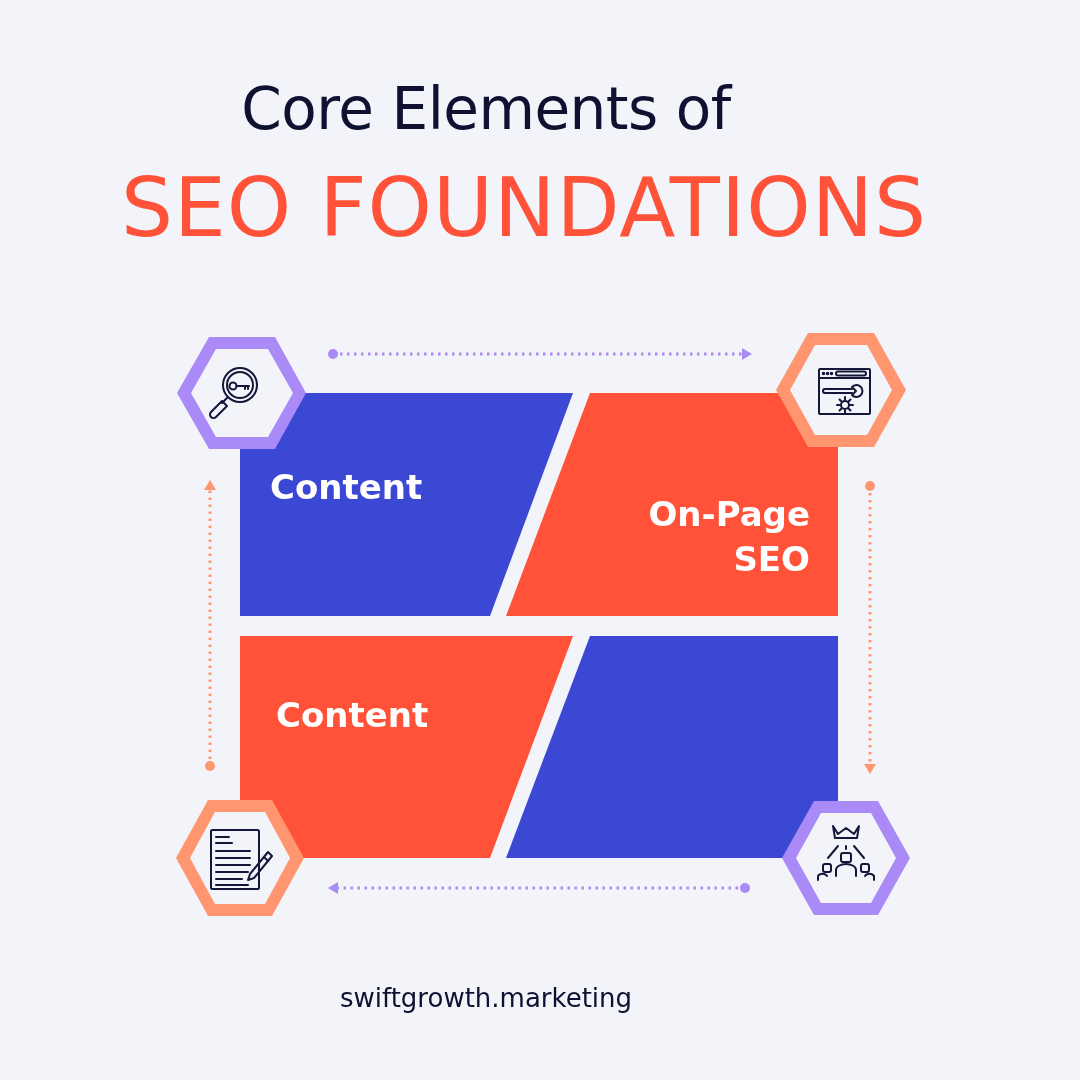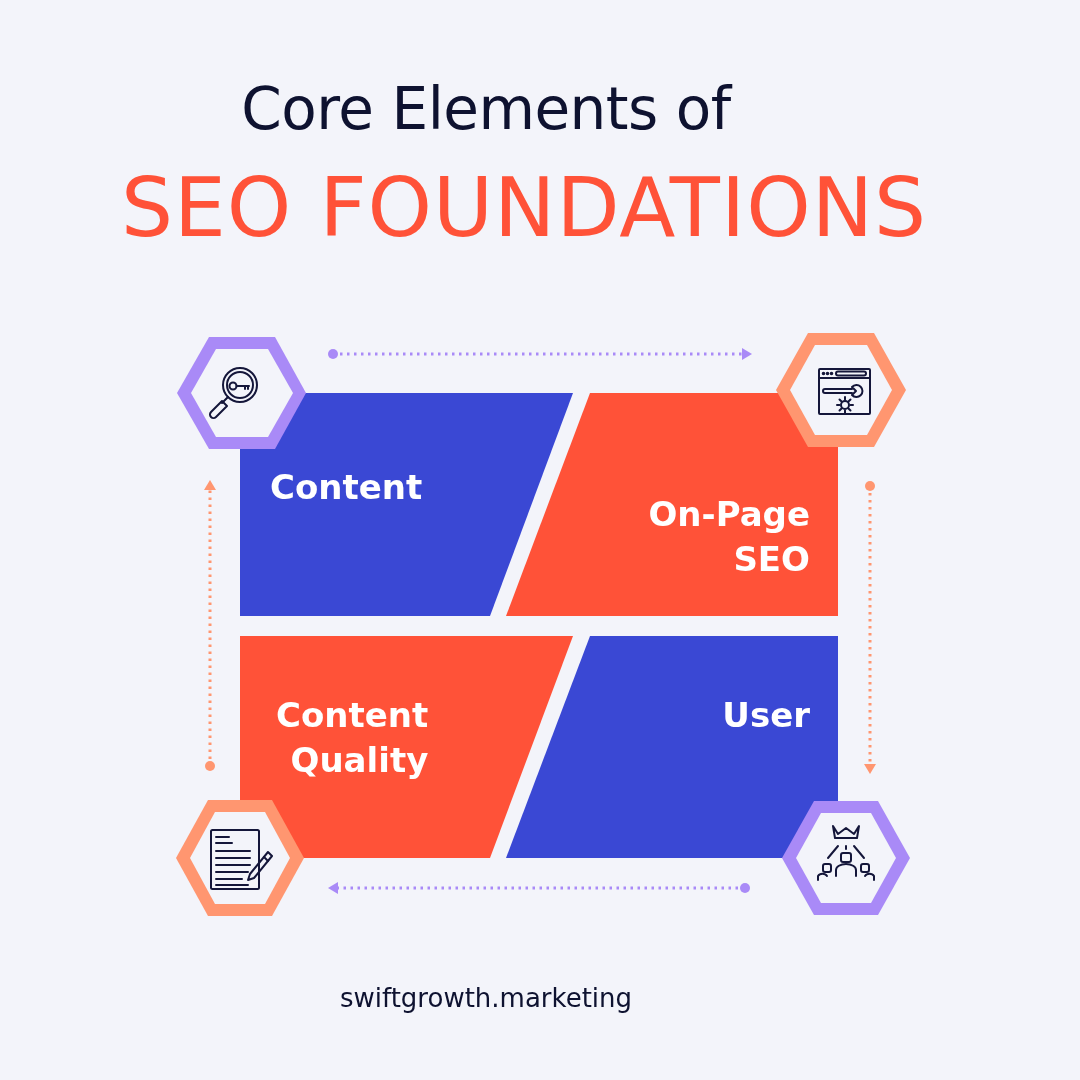--- a/index.html
+++ b/index.html
@@ -106,19 +106,17 @@
 
 <div class="label left" style="left:270px; top:465px;">
   <span>Content</span>
 </div>
 <div class="label right" style="right:270px; top:465px;margin-top:27px;">
   <span>On-Page</span>
   <span>SEO</span>
 </div>
 <div class="label left" style="left:276px; top:693px;text-align:right;">
   <span>Content</span>
-  <span>Quality</span>
 </div>
 <div class="label right" style="right:270px; top:693px;">
-  <span>User</span>
 </div>
 
 <div class="footer">swiftgrowth.marketing</div>
 
 </body></html>

